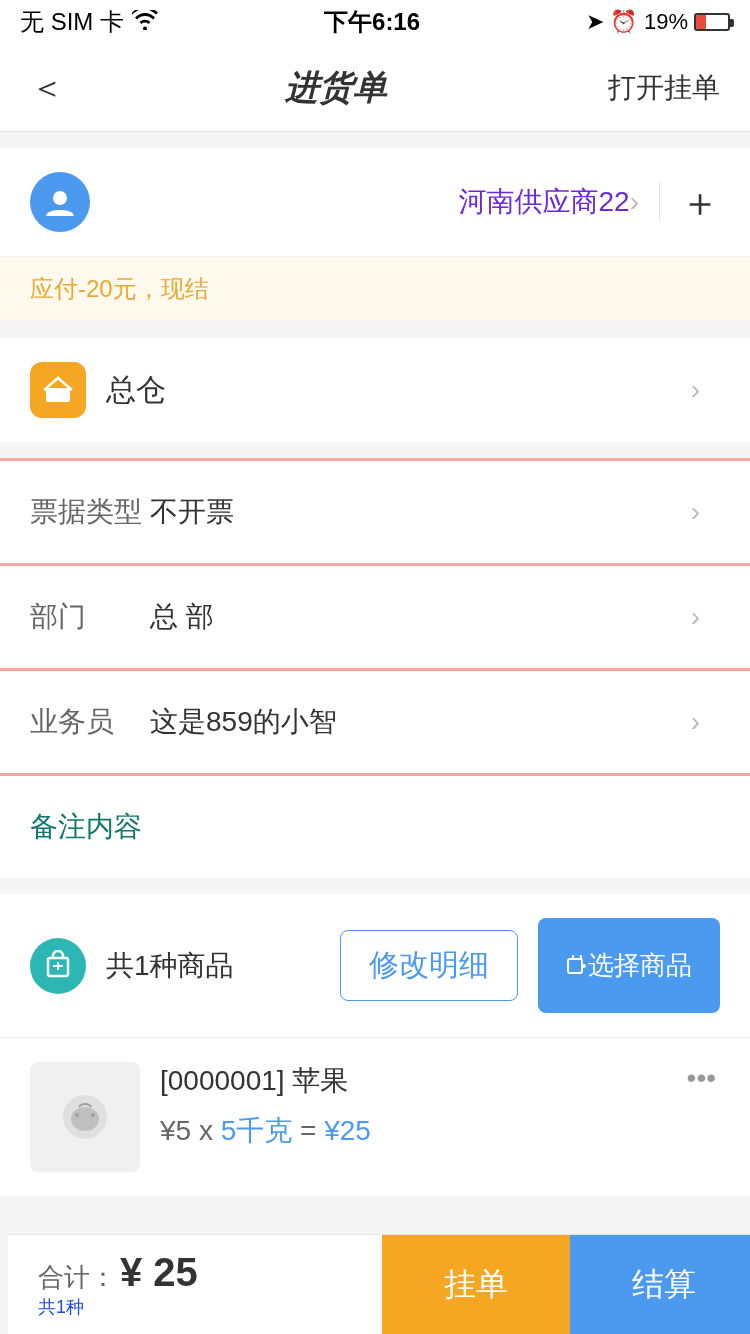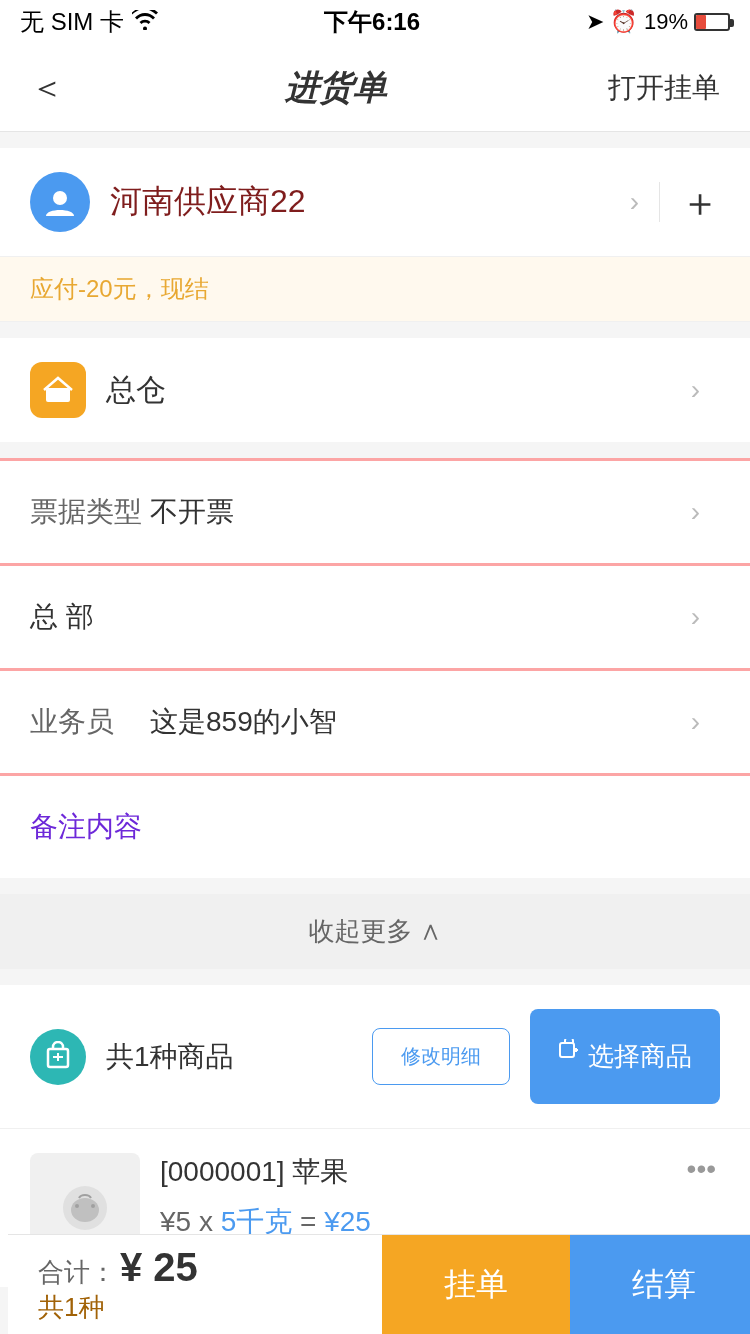--- a/index.html
+++ b/index.html
@@ -79,22 +79,23 @@
       background: #4b9af0;
       display: flex;
       align-items: center;
       justify-content: center;
       margin-right: 20px;
       flex-shrink: 0;
     }
     .supplier-avatar svg { width: 36px; height: 36px; }
     .supplier-name {
       flex: 1;
-      font-size: 32px;
-      color: #7f1d1d;
+      font-size: 28px;
+      color: #6d28d9;
+      text-align: right;
     }
     .chevron-right {
       color: #bbb;
       font-size: 28px;
       margin-right: 20px;
     }
     .divider-v {
       width: 1px;
       height: 40px;
       background: #e5e5e5;
@@ -154,21 +155,21 @@
       flex-shrink: 0;
     }
     .form-value {
       flex: 1;
       font-size: 28px;
       color: #333;
     }
     .form-placeholder {
       flex: 1;
       font-size: 28px;
-      color: #6d28d9;
+      color: #0f766e;
     }
 
     
     .collapse-row {
       background: #f0f0f0;
       display: flex;
       align-items: center;
       justify-content: center;
       padding: 20px;
       gap: 8px;
@@ -198,34 +199,33 @@
       flex: 1;
       font-size: 28px;
       color: #333;
     }
     .btn-outline {
       border: 1px solid #4b9af0;
       color: #4b9af0;
       background: #fff;
       padding: 14px 28px;
       border-radius: 8px;
-      font-size: 20px;
+      font-size: 30px;
       cursor: pointer;
     }
     .btn-solid {
       border: none;
       color: #fff;
       background: #4b9af0;
       padding: 30px 28px;
       border-radius: 8px;
       font-size: 26px;
       cursor: pointer;
       display: flex;
-      align-items: flex-start;
-      gap: 8px;
+      align-items: center;
     }
 
     
     .product-item {
       background: #fff;
       padding: 24px 30px;
       display: flex;
       align-items: flex-start;
       gap: 20px;
     }
@@ -262,21 +262,21 @@
       align-items: center;
       background: #fff;
       border-top: 1px solid #e5e5e5;
     }
     .footer-total {
       flex: 1;
       padding: 0 30px;
     }
     .footer-total-label { font-size: 26px; color: #666; }
     .footer-total-amount { font-size: 40px; font-weight: 600; color: #333; }
-    .footer-total-sub { font-size: 26px; color: #a16207; }
+    .footer-total-sub { font-size: 18px; color: #1d4ed8; }
     .footer-btn-hold {
       width: 188px;
       height: 100px;
       background: #f5a623;
       display: flex;
       align-items: center;
       justify-content: center;
       font-size: 32px;
       color: #fff;
       cursor: pointer;
@@ -356,36 +356,34 @@
     </div>
   </div>
 
   <div class="card">
     <div class="form-row">
       <span class="form-label">票据类型</span>
       <span class="form-value">不开票</span>
       <span class="chevron-right">›</span>
     </div>
     <div class="form-row">
+      <span class="form-label">部门</span>
       <span class="form-value">总 部</span>
       <span class="chevron-right">›</span>
     </div>
     <div class="form-row">
       <span class="form-label">业务员</span>
       <span class="form-value">这是859的小智</span>
       <span class="chevron-right">›</span>
     </div>
     <div class="form-row">
       <span class="form-placeholder">备注内容</span>
     </div>
   </div>
 
-  <div class="collapse-row">
-    <span>收起更多 ∧</span>
-  </div>
 
   <div class="card" style="margin-top:16px;">
     <div class="products-header">
       <div class="products-icon">
         <svg width="32" height="32" viewBox="0 0 32 32" fill="none">
           <rect x="6" y="8" width="20" height="18" rx="2" stroke="#fff" stroke-width="2.5"></rect>
           <path d="M11 8V6a5 5 0 0 1 10 0v2" stroke="#fff" stroke-width="2.5"></path>
           <path d="M11 16h10M16 12v8" stroke="#fff" stroke-width="2"></path>
         </svg>
       </div>

